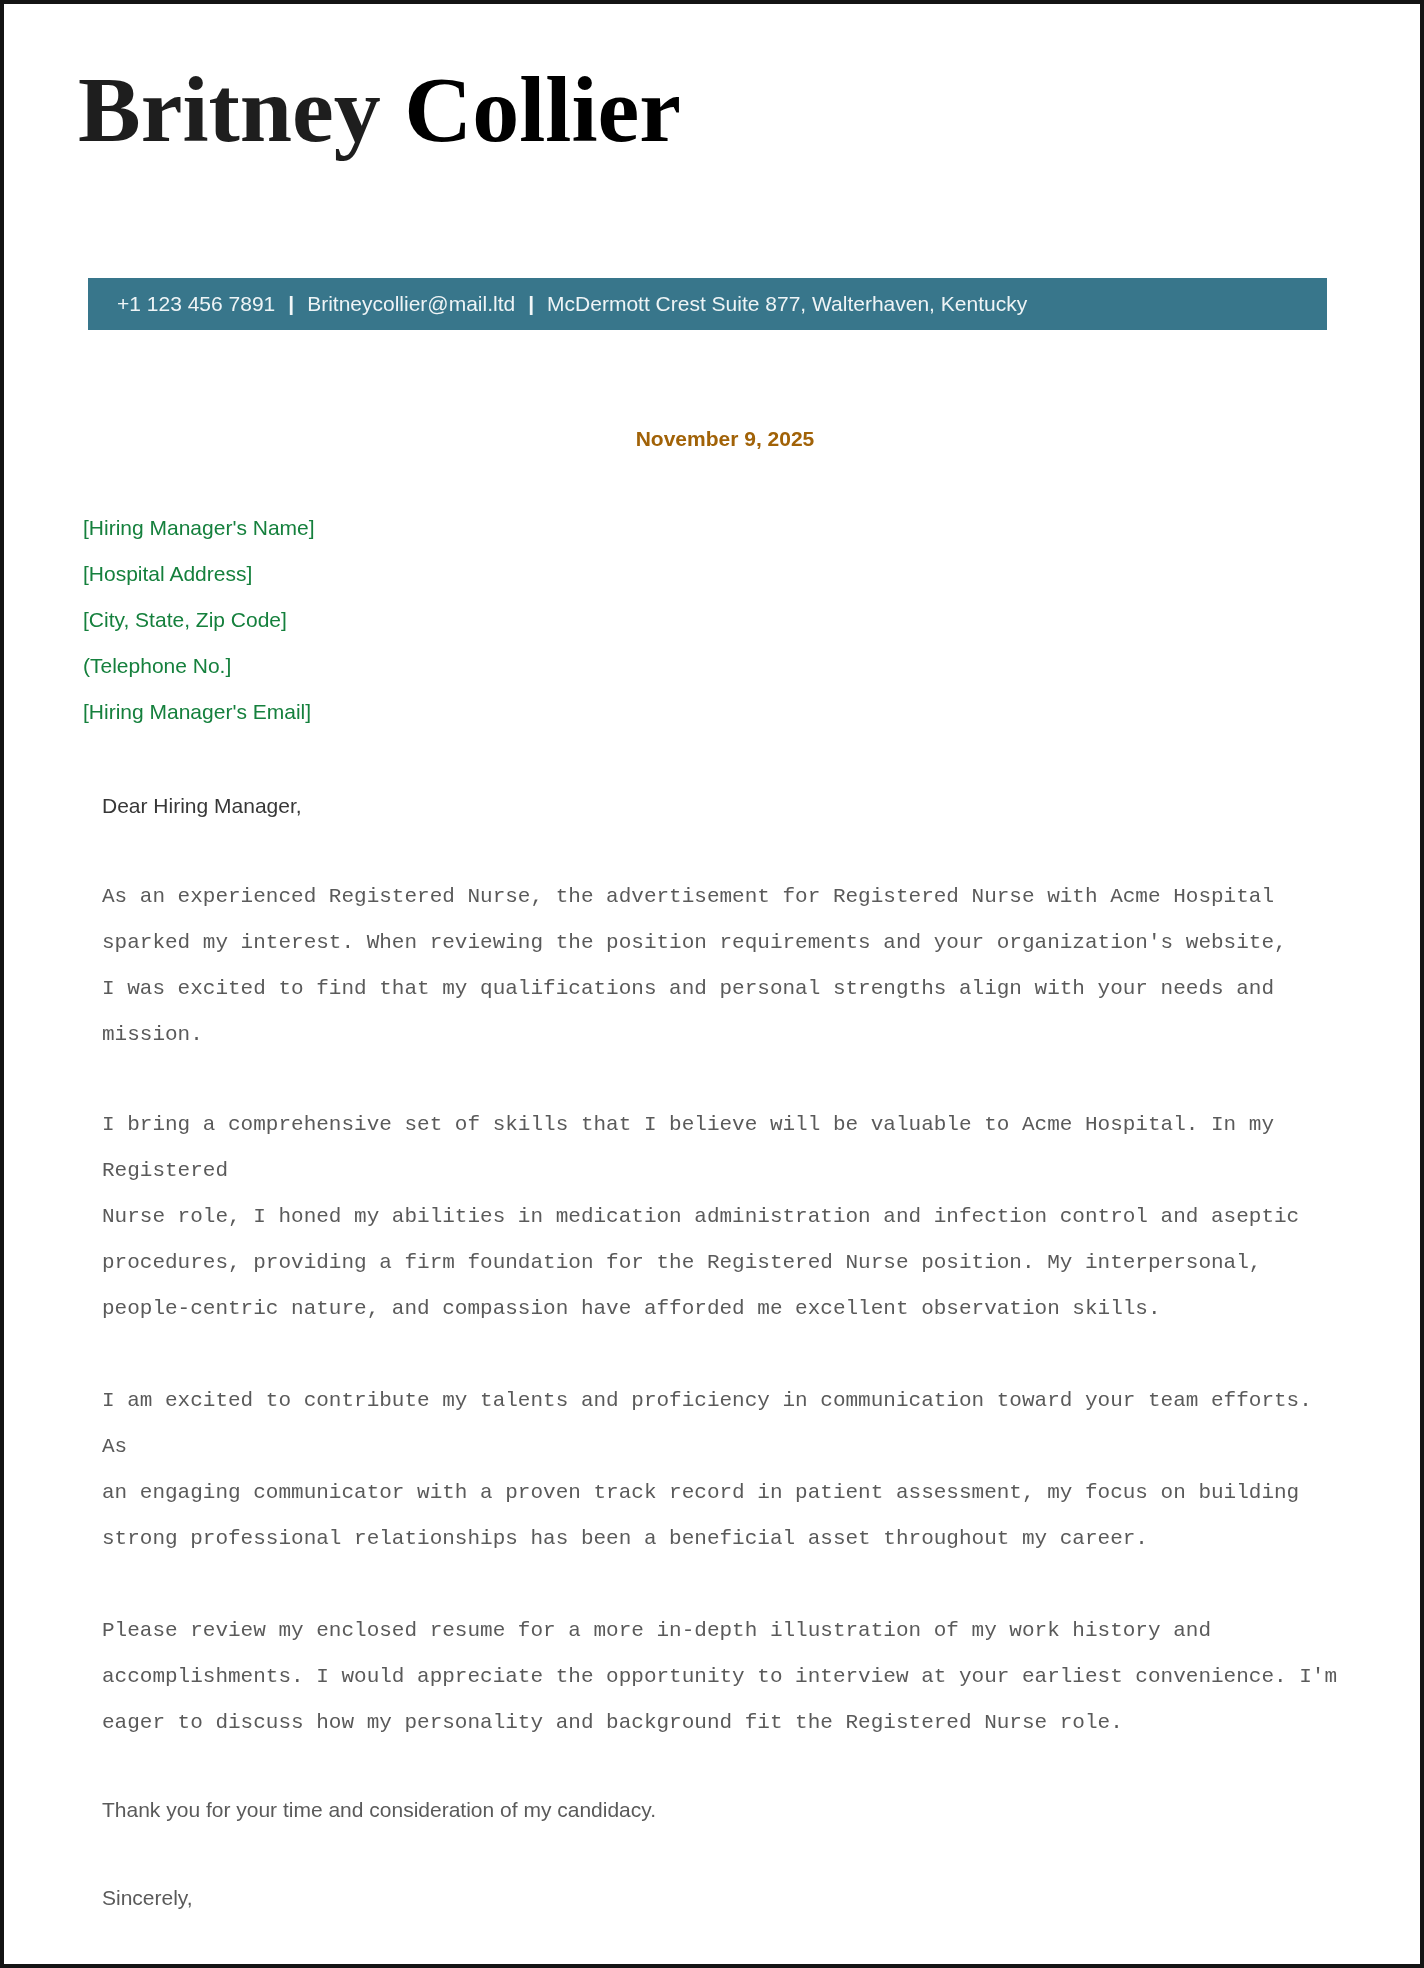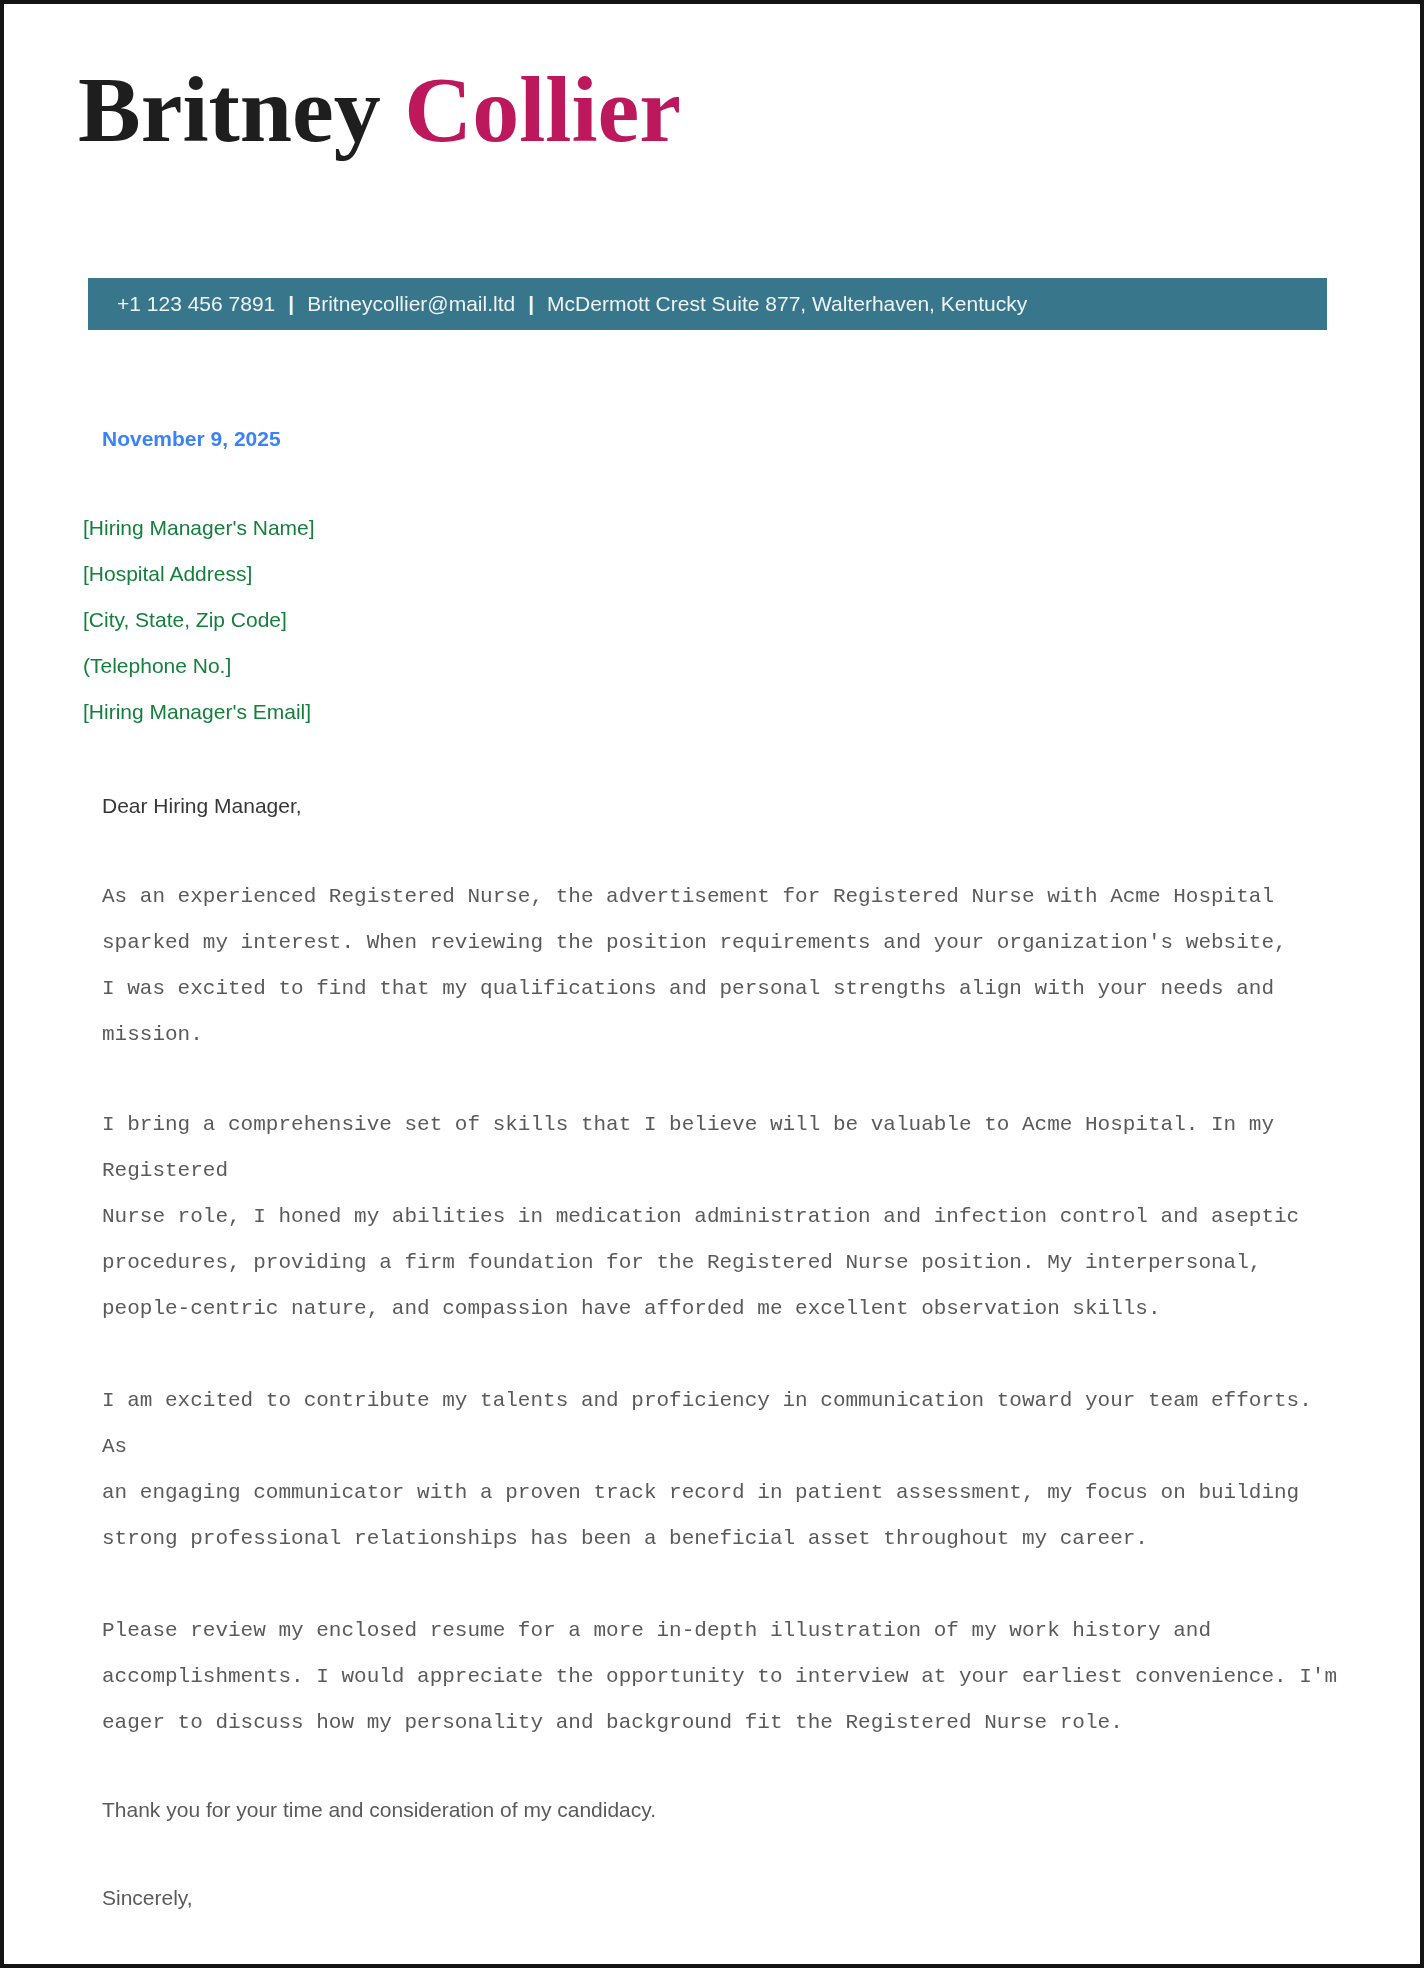--- a/index.html
+++ b/index.html
@@ -16,21 +16,21 @@
   .title {
     margin: 58px 0 0 74px;
     font-family: "Liberation Serif", serif;
     font-size: 94px;
     font-weight: 700;
     line-height: 1.0;
     letter-spacing: 0px;
     color: #1e1e1e;
     white-space: nowrap;
   }
-  .title .last { color: #be185d; }
+  .title .last { color: #000000; }
   .contact-bar {
     margin: 122px 0 0 84px;
     width: 1239px;
     height: 52px;
     background: #38768b;
     display: flex;
     align-items: center;
     padding-left: 29px;
     color: #eef4f6;
     font-size: 21px;
@@ -44,21 +44,22 @@
   .letter {
     width: 1246px;
     margin-left: 98px;
     font-size: 21px;
     line-height: 46px;
     color: #5a5a5a;
   }
   .date {
     margin-top: 86px;
     font-weight: 700;
-    color: #3b82f6;
+    color: #a16207;
+    text-align: center;
   }
   .recipient {
     margin-top: 43px;
     margin-left: -19px;
     color: #15803d;
   }
   .salutation {
     margin-top: 48px;
     color: #373737;
   }

